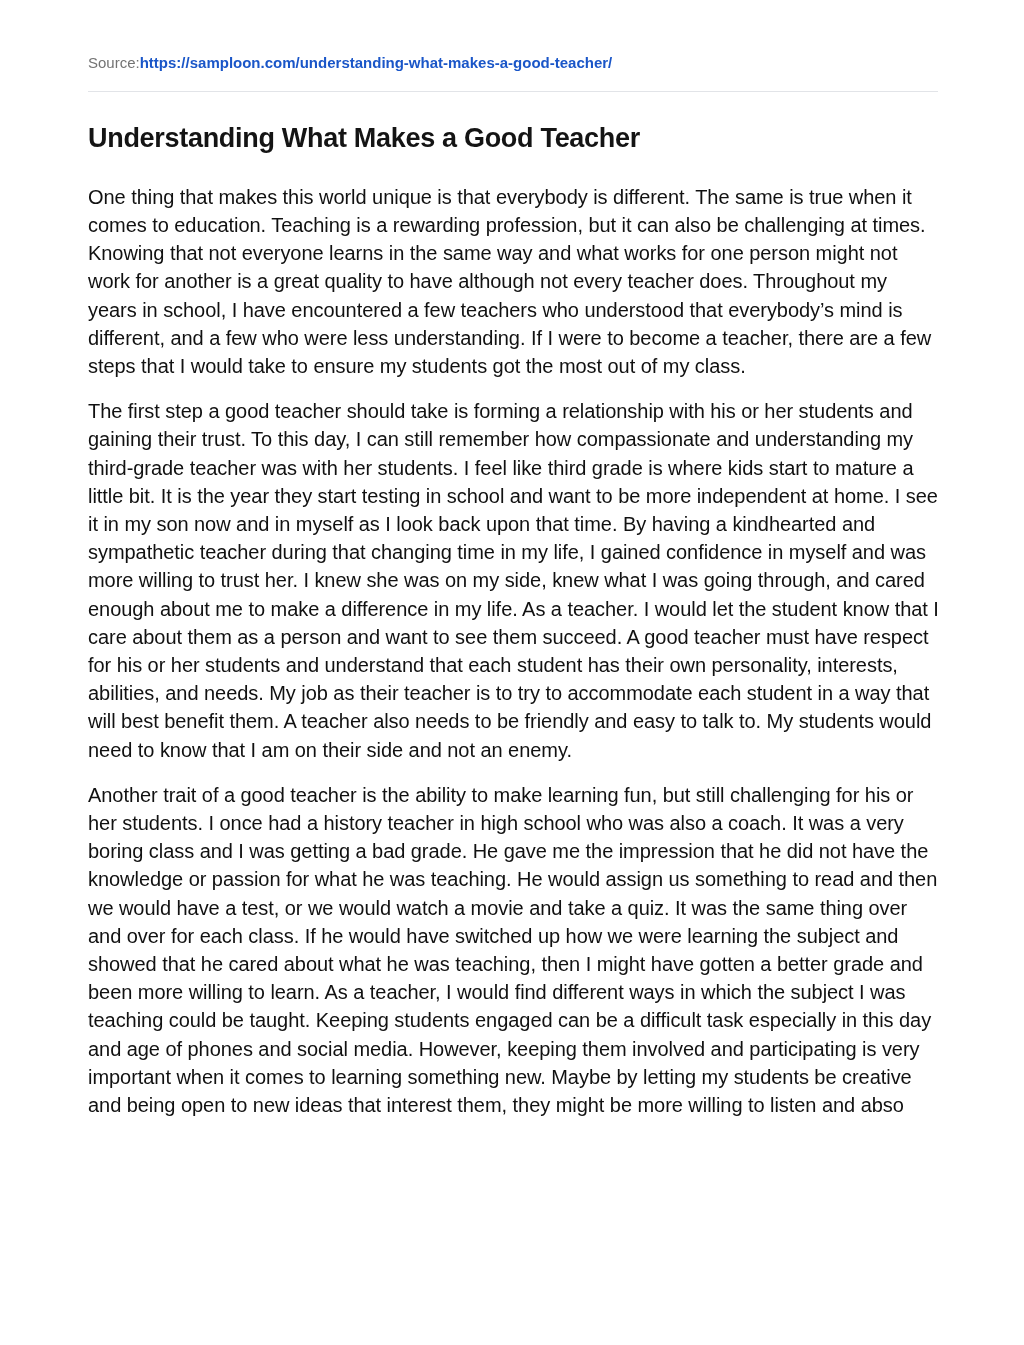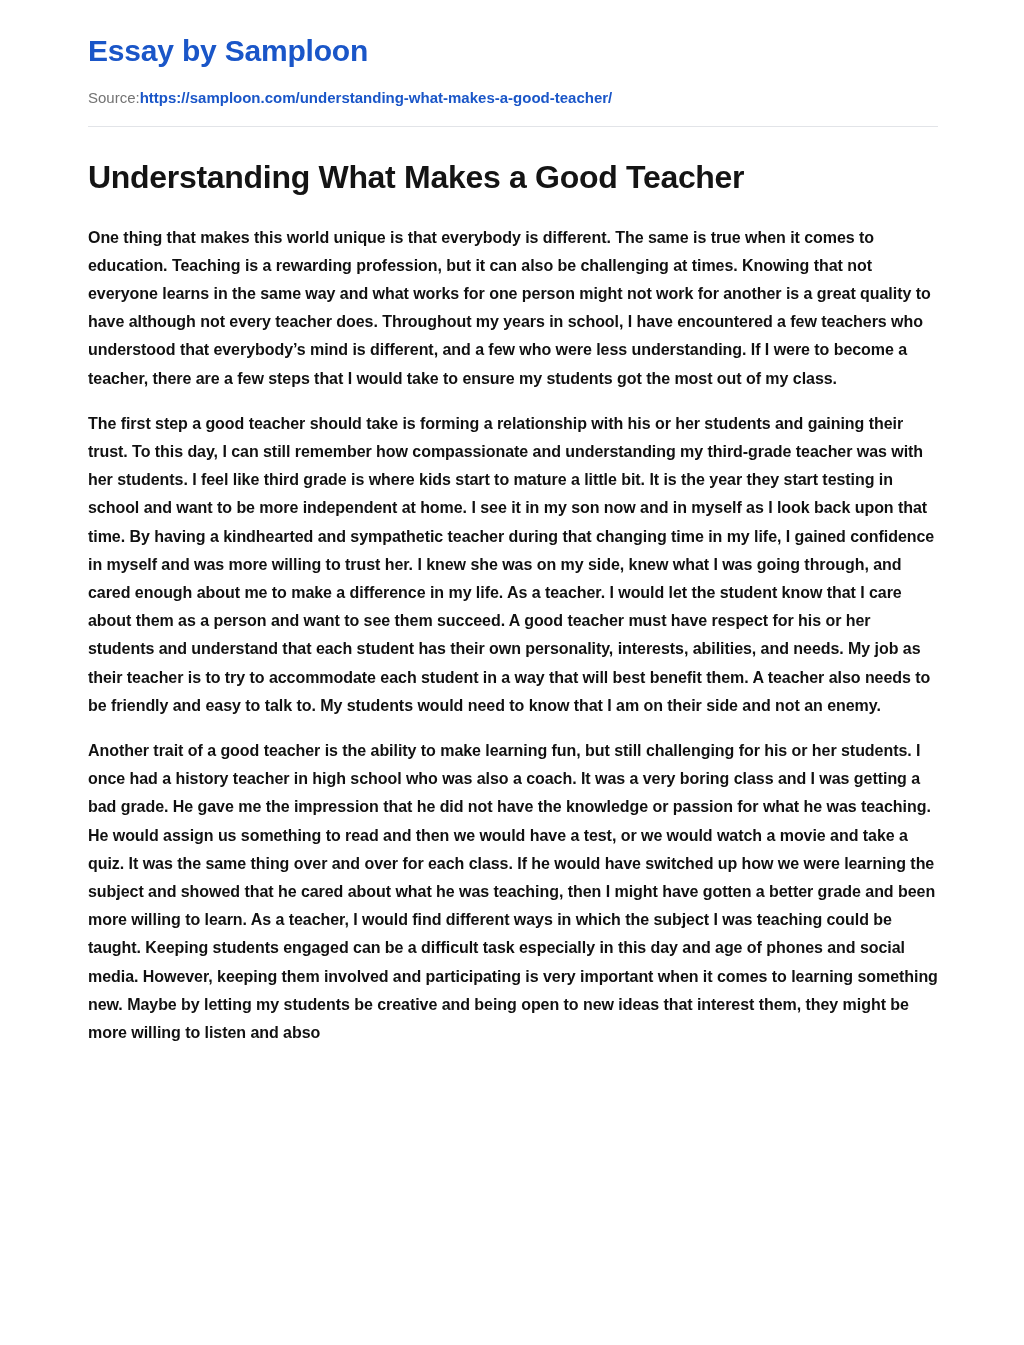--- a/index.html
+++ b/index.html
@@ -58,51 +58,50 @@
     height: 1px;
     width: 850px;
     background: #e2e4e8;
     border: 0;
   }
 
   
   .article-title {
     margin: 0;
     padding-top: 22px;
-    font-size: 32px;
+    font-size: 27px;
     font-weight: bold;
     color: #141414;
     letter-spacing: -0.3px;
     line-height: 1.25;
   }
 
   .article-body {
     padding-top: 27px;
     width: 852px;
   }
   .article-body p {
     margin: 0 0 17px 0;
-    font-size: 16px;
+    font-size: 20px;
     line-height: 28.2px;
-    font-weight: bold;
+    font-weight: normal;
     color: #111111;
     letter-spacing: -0.05px;
     text-align: left;
   }
   .article-body p:last-child {
     margin-bottom: 8px;
   }
 </style>
 </head>
 <body>
 
 <div class="page">
 
   <header class="masthead">
-    <h1 class="brand-title">Essay by Samploon</h1>
 
     <div class="source-line">
       <span class="source-label">Source:</span><a class="source-url" href="#">https://samploon.com/understanding-what-makes-a-good-teacher/</a>
     </div>
 
     <hr class="divider">
   </header>
 
   <main>
     <h2 class="article-title">Understanding What Makes a Good Teacher</h2>

